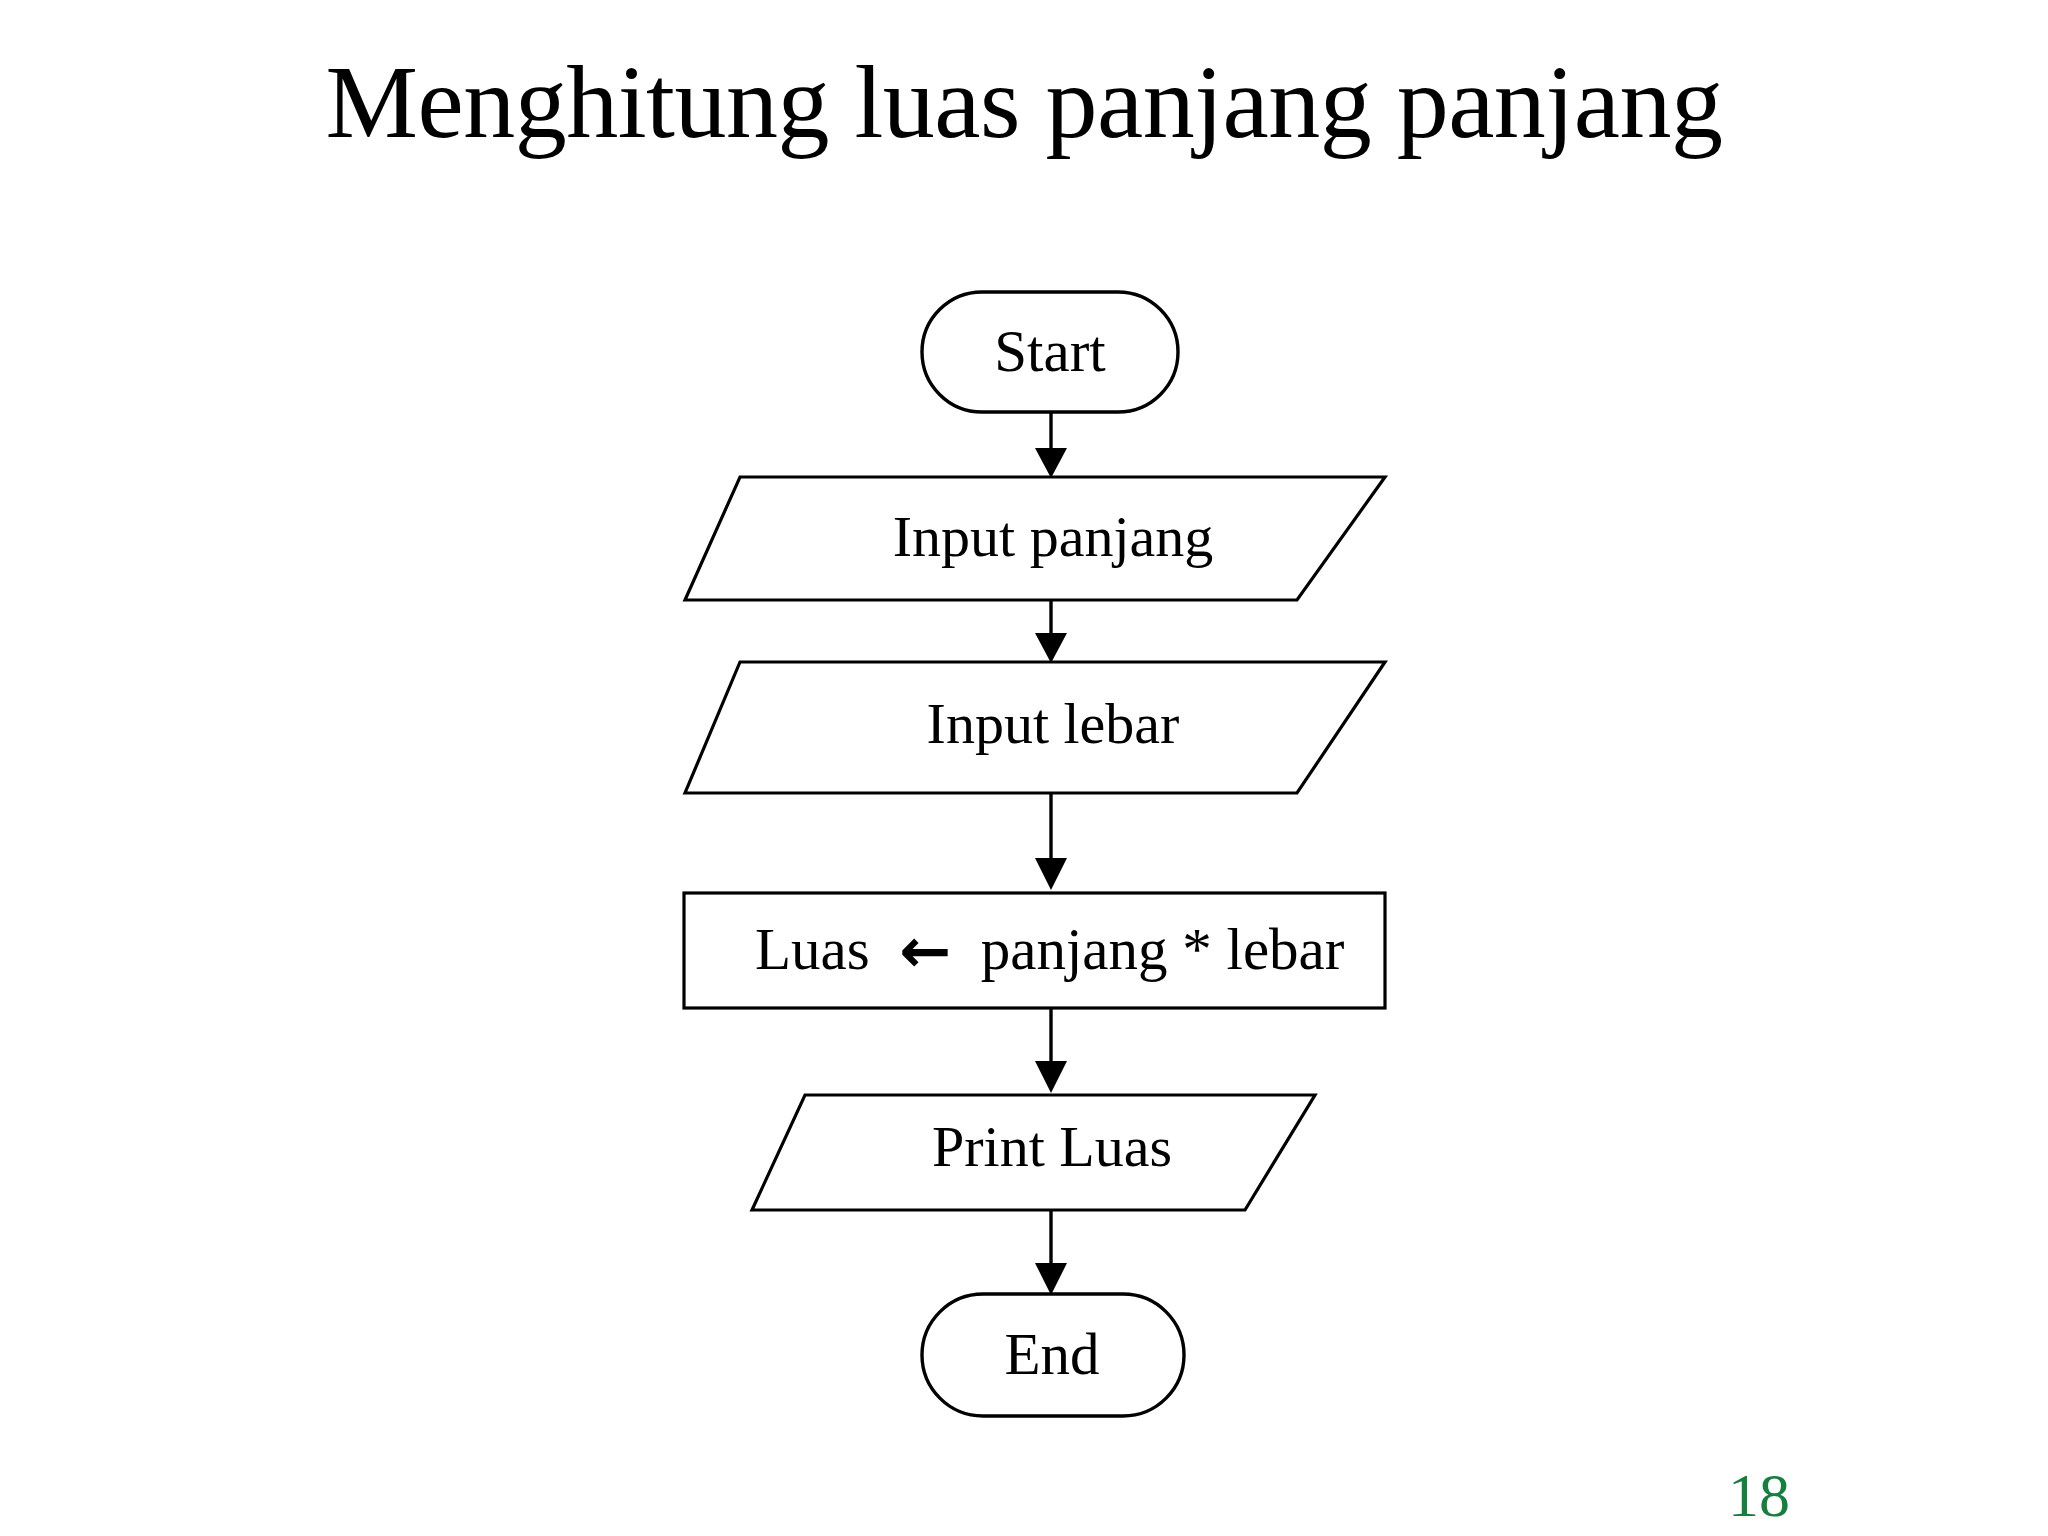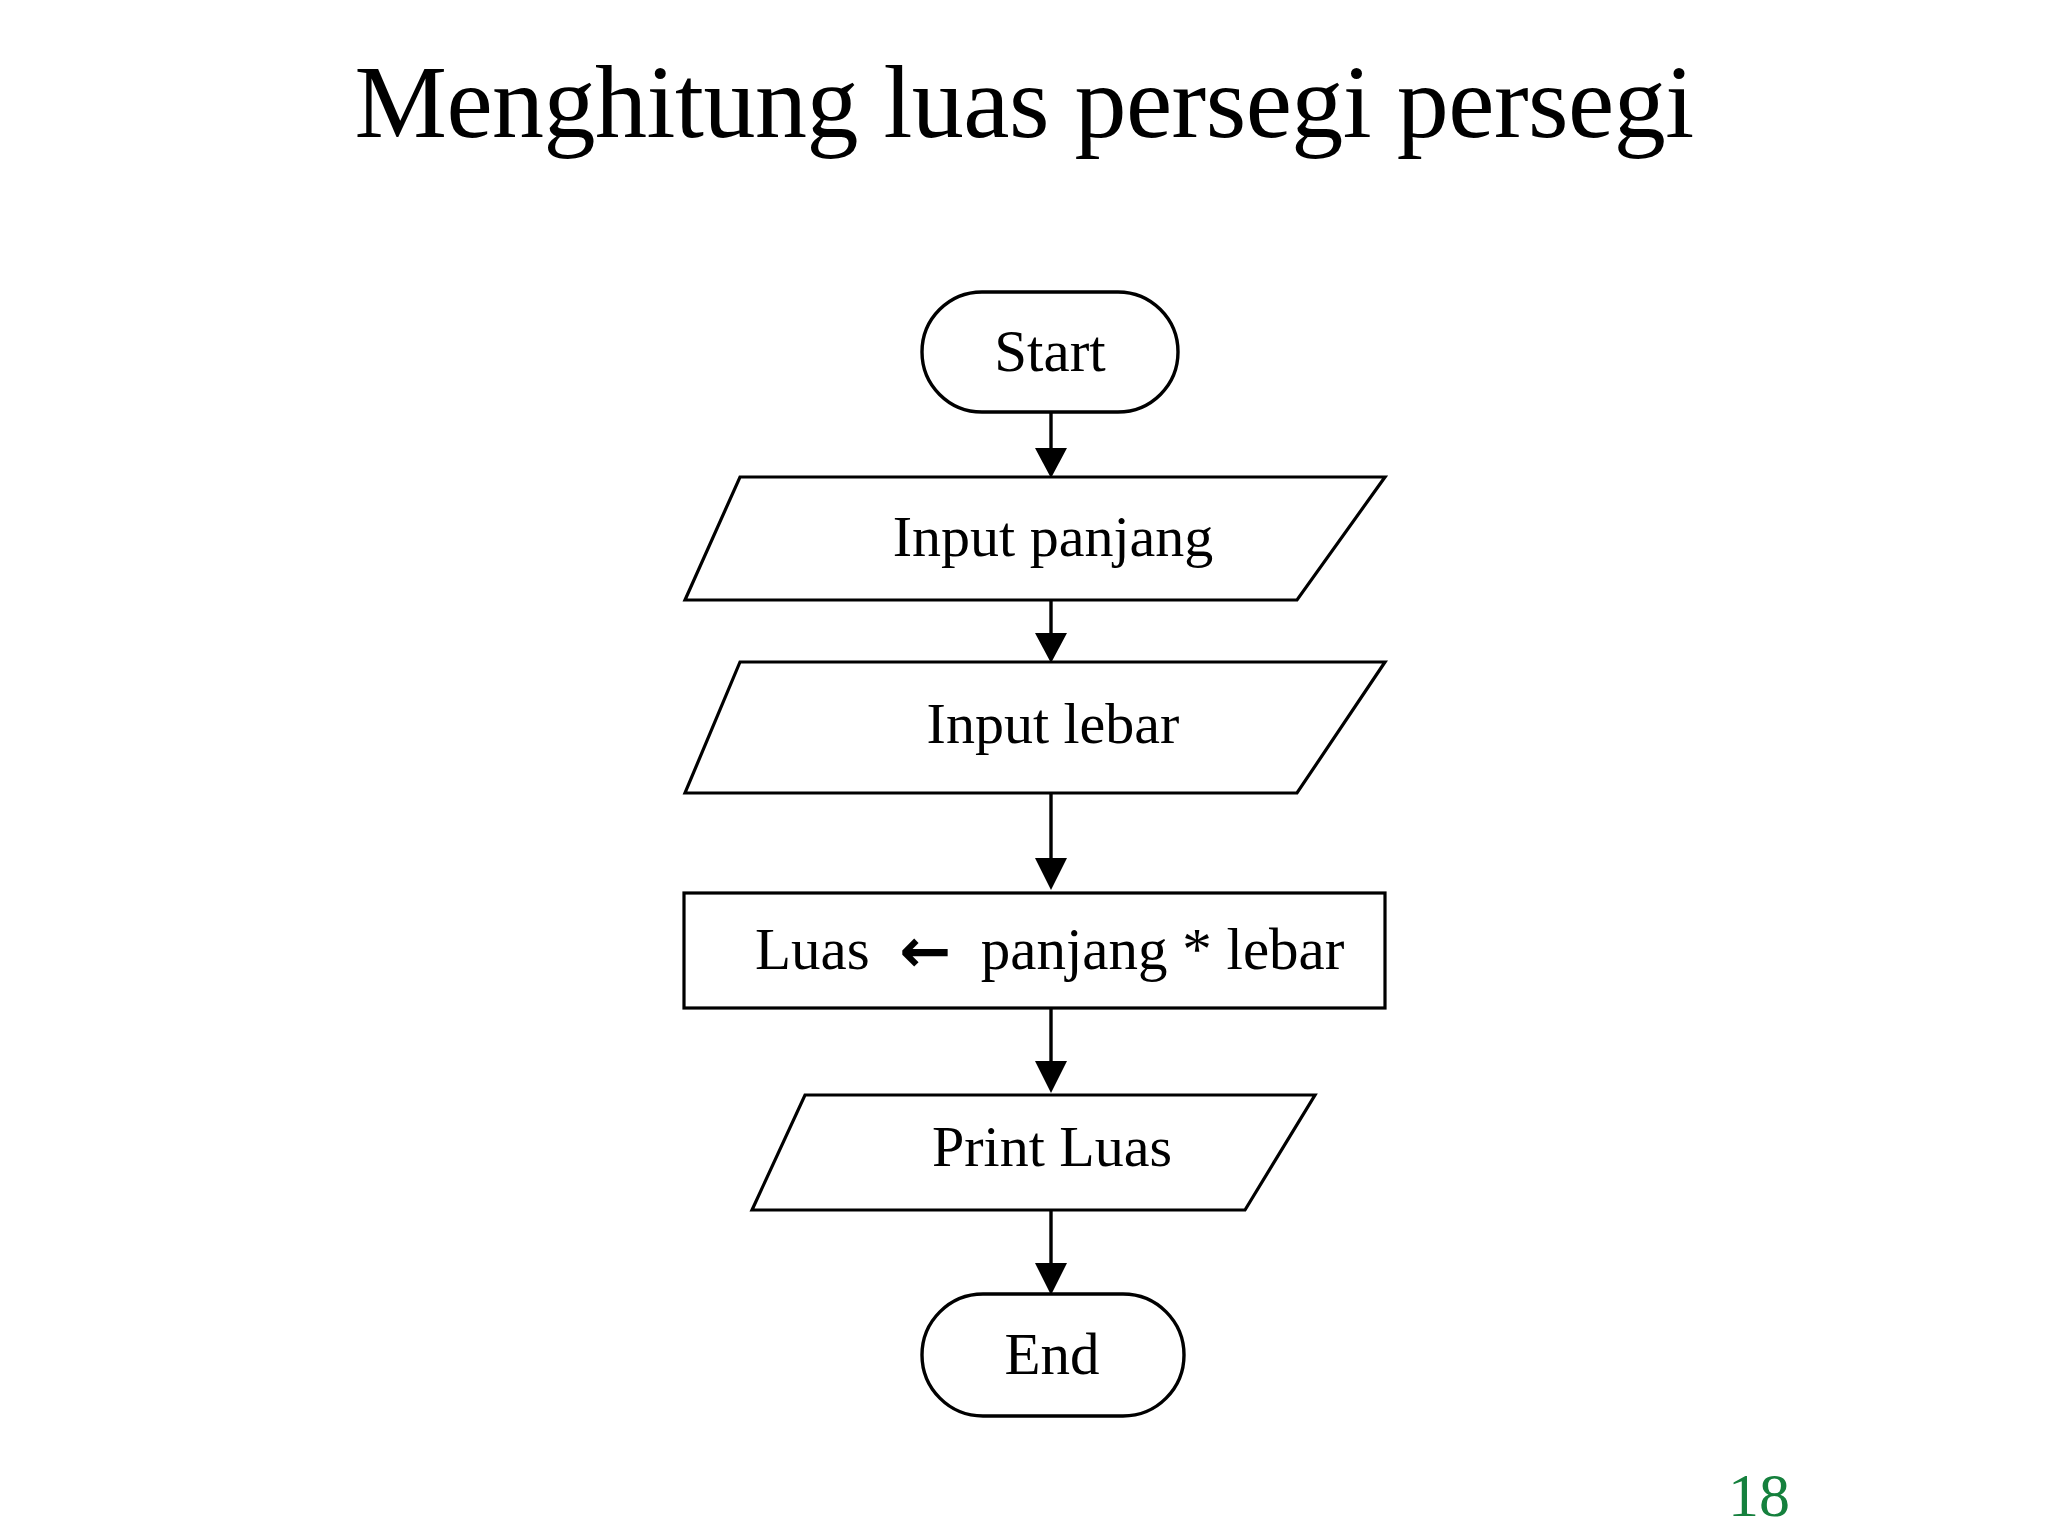--- a/index.html
+++ b/index.html
@@ -90,21 +90,21 @@
     right: 258px;
     bottom: 10px;
     font-size: 62px;
     line-height: 1;
     color: #15803d;
   }
 </style>
 </head>
 <body>
 
-<div id="slide-title">Menghitung luas persegi persegi</div>
+<div id="slide-title">Menghitung luas panjang panjang</div>
 
 <div id="flowchart">
   <svg viewBox="0 0 2048 1536" xmlns="http://www.w3.org/2000/svg">
 
     <g>
       <rect class="shape-outline terminal" x="922" y="292" width="256" height="120" rx="60" ry="60"></rect>
       <text class="node-label terminal-label" x="1050" y="357">Start</text>
     </g>
 
     <g>

